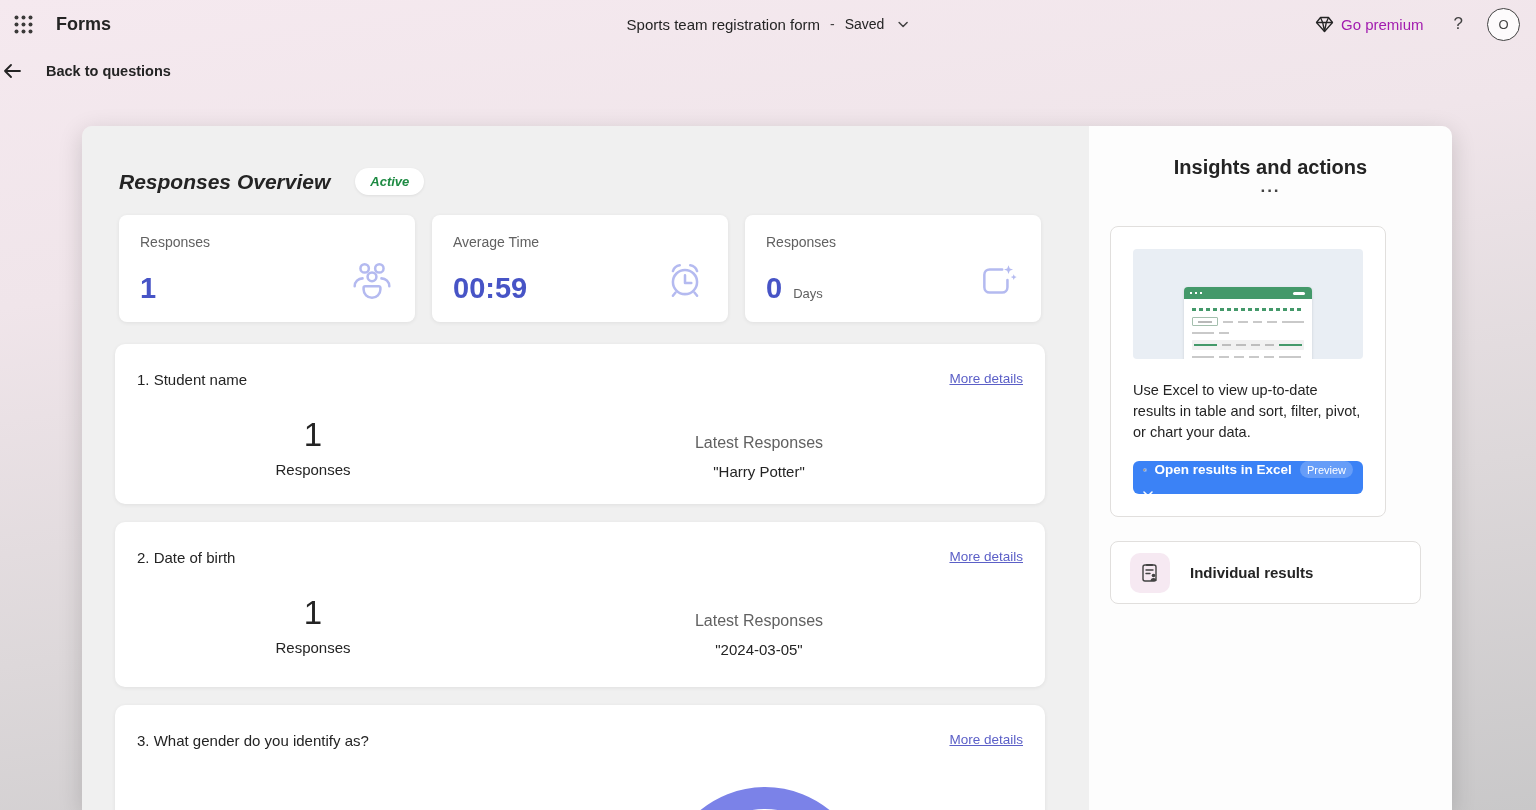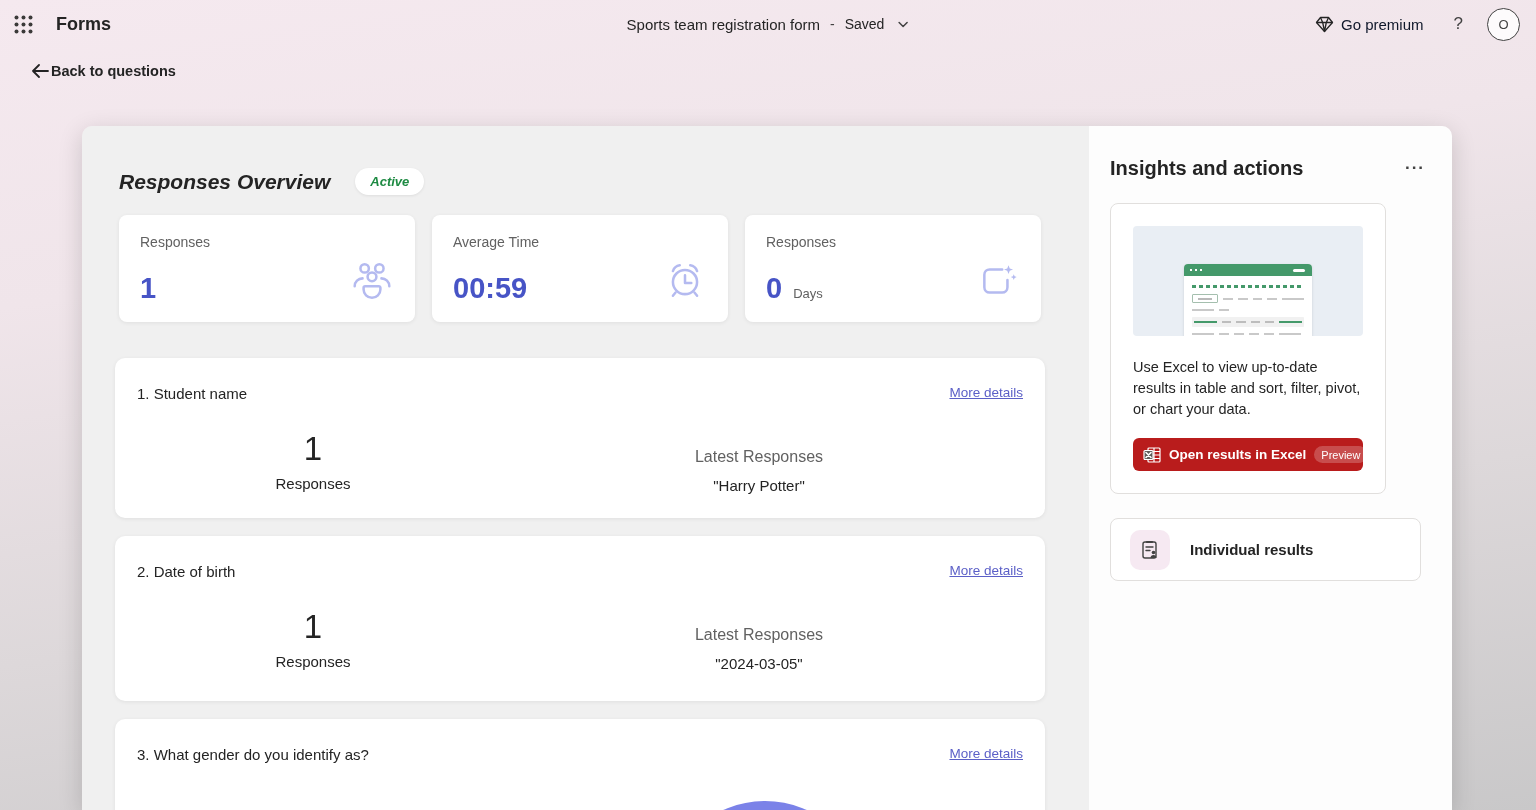--- a/index.html
+++ b/index.html
@@ -13,75 +13,75 @@
   
   .topbar { position:absolute; top:0; left:0; right:0; height:48px; display:flex; align-items:center; }
   .waffle-btn { width:38px; height:38px; margin-left:4px; display:flex; align-items:center; justify-content:center; cursor:pointer; background:none; border:none; }
   .app-name { font-size:18px; font-weight:700; margin-left:14px; }
   .title-group { position:absolute; left:50%; transform:translateX(-50%); display:flex; align-items:center; gap:10px; white-space:nowrap; }
   .form-title { font-size:15px; }
   .title-sep { font-size:14px; color:#424242; }
   .save-status { font-size:14px; color:#242424; }
   .chev { display:inline-flex; margin-left:2px; }
   .topbar-right { position:absolute; right:10px; display:flex; align-items:center; gap:14px; }
-  .premium { display:flex; align-items:flex-start; gap:7px; font-size:15px; color:#0f172a; cursor:pointer; padding:4px 6px; }
+  .premium { display:flex; align-items:flex-start; gap:7px; font-size:15px; color:#a21caf; cursor:pointer; padding:4px 6px; }
   .help-btn { font-size:17px; color:#424242; background:none; border:none; cursor:pointer; padding:4px 10px; font-family:inherit; }
   .avatar { width:33px; height:33px; border-radius:50%; border:1.6px solid #424242; background:#fdfbfc; display:flex; align-items:center; justify-content:center; font-size:13px; color:#424242; cursor:pointer; margin-right:6px; }
   
-  .back-row { position:absolute; top:63px; left:32px; display:flex; align-items:center; gap:2px; cursor:pointer; }
+  .back-row { position:absolute; top:63px; left:4px; display:flex; align-items:center; gap:25px; cursor:pointer; }
   .back-row span.lbl { font-size:14.5px; font-weight:700; }
   
   .main { position:absolute; left:82px; top:126px; width:1370px; bottom:0; display:flex; border-radius:10px 10px 0 0; overflow:hidden; box-shadow:0 6px 24px rgba(0,0,0,.16); }
   .left-panel { width:1007px; background:#f0f0f0; padding:26px 0 0 33px; position:relative; }
   .overview-header { display:flex; align-items:center; gap:25px; margin:16px 0 20px 4px;font-style:italic; }
   .overview-title { font-size:21px; font-weight:700; }
   .active-badge { background:#fff; color:#1d8a42; font-size:13px; font-weight:700; padding:6px 15px; border-radius:15px; box-shadow:0 1px 3px rgba(0,0,0,.08); }
   .stats-row { display:flex; gap:17px; margin-left:4px; }
   .stat-card { width:296px; height:107px; background:#fff; border-radius:8px; box-shadow:0 1px 4px rgba(0,0,0,.07); position:relative; }
   .stat-label { position:absolute; top:19px; left:21px; font-size:14px; color:#616161; }
   .stat-value { position:absolute; bottom:17px; left:21px; font-size:29px; font-weight:700; color:#4754c6; display:flex; align-items:baseline; gap:11px; }
   .stat-unit { font-size:13px; font-weight:400; color:#616161; }
   .stat-icon { position:absolute; right:22px; bottom:20px; width:42px; height:42px; color:#b4baf0; }
-  .q-card { width:930px; background:#fff; border-radius:10px; box-shadow:0 1px 4px rgba(0,0,0,.07); margin-top:36px; position:relative; margin-left:0; }
+  .q-card { width:930px; background:#fff; border-radius:10px; box-shadow:0 1px 4px rgba(0,0,0,.07); margin-top:22px; position:relative; margin-left:0; }
   .q-card.h1 { height:160px; }
   .q-card.h2 { height:165px; margin-top:18px; }
   .q-card.h3 { height:310px; margin-top:18px; overflow:hidden; }
   .q-title { position:absolute; top:27px; left:22px; font-size:15px; }
   .more-details { position:absolute; top:27px; right:22px; font-size:13.5px; color:#5b5fc7; text-decoration:underline; cursor:pointer; }
   .q-count { position:absolute; top:72px; left:0; width:396px; text-align:center; }
   .q-count .num { font-size:33px; font-weight:500; }
   .q-count .lbl { font-size:15px; margin-top:7px; }
   .q-latest { position:absolute; top:90px; left:444px; width:400px; text-align:center; }
   .q-latest .lbl { font-size:16px; color:#616161; }
   .q-latest .val { font-size:15px; margin-top:11px; }
   .donut { position:absolute; left:548px; top:82px; width:204px; height:204px; border:22px solid #7b82e8; border-radius:50%; }
   
   .sidebar { width:363px; background:#fdfdfd; padding:24px 21px 0 21px; position:relative; }
-  .sidebar-header { display:flex; align-items:center; justify-content:space-between; margin:6px 0 0 0; }
+  .sidebar-header { display:flex; align-items:center; justify-content:space-between; margin:6px 0 0 0;flex-direction:column; }
   .sidebar-title { font-size:20px; font-weight:700; }
   .more-btn { font-size:17px; font-weight:700; color:#424242; letter-spacing:1px; background:none; border:none; cursor:pointer; padding:2px 6px; font-family:inherit; }
   .excel-card { margin-top:23px; width:276px; background:#fff; border:1px solid #e1dfdd; border-radius:8px; padding:22px; }
   .illus { height:110px; background:#e9eef4; border-radius:4px; position:relative; overflow:hidden; margin-bottom:21px; }
   .mini-win { position:absolute; left:50%; transform:translateX(-50%); top:38px; width:128px; height:74px; background:#fff; border-radius:4px 4px 0 0; box-shadow:0 1px 3px rgba(0,0,0,.12); }
   .mini-bar { height:12px; background:#44996a; border-radius:4px 4px 0 0; position:relative; }
   .mini-bar .dots { position:absolute; left:6px; top:5px; width:14px; height:2px;
     background:repeating-linear-gradient(90deg,#fff 0 2px,transparent 2px 5px); }
   .mini-bar .dash { position:absolute; right:7px; top:4.5px; width:12px; height:3px; background:#fff; border-radius:2px; }
   .mini-body { padding:9px 8px 0 8px; }
   .mrow { height:3px; margin-bottom:6px; background:repeating-linear-gradient(90deg,#44996a 0 4px,transparent 4px 7px); }
   .mrow2 { display:flex; gap:5px; align-items:center; margin-bottom:6px; }
   .mcell { width:26px; height:9px; border:1px solid #a4bfae; border-radius:1px; display:flex; align-items:center; justify-content:center; }
   .mcell i { display:block; width:14px; height:2px; background:#b9b9b9; }
   .mdash { width:10px; height:2px; background:#c9c9c9; }
   .mdash.w { width:22px; }
   .mband { height:10px; background:#f1f1f1; border-radius:1px; display:flex; align-items:center; gap:5px; padding:0 2px; margin-bottom:6px; }
   .gdash { width:24px; height:2.5px; background:#44996a; }
   .mband .mdash { background:#bdbdbd; }
   .excel-desc { font-size:14.5px; line-height:21px; color:#242424; margin-bottom:18px; }
-  .excel-btn { display:flex; align-items:stretch; height:33px; background:#b91c1c; border-radius:6px; color:#fff; overflow:hidden; cursor:pointer; }
+  .excel-btn { display:flex; align-items:stretch; height:33px; background:#3b82f6; border-radius:6px; color:#fff; overflow:hidden; cursor:pointer;flex-direction:column; }
   .excel-btn .main-part { flex:1; display:flex; align-items:center; gap:8px; padding:0 10px; }
   .excel-btn .label { font-size:13.5px; font-weight:700; white-space:nowrap; }
   .preview-badge { background:rgba(255,255,255,.22); color:#fff; font-size:11px; padding:2.5px 7px; border-radius:9px; }
   .btn-divider { width:1px; background:rgba(255,255,255,.38); margin:5px 0; }
   .chev-part { width:30px; display:flex; align-items:center; justify-content:center; }
   .individual-card { margin-top:24px; width:311px; height:63px; background:#fff; border:1px solid #e1dfdd; border-radius:8px; display:flex; align-items:center; gap:20px; padding:0 19px; cursor:pointer; }
   .ind-icon-box { width:40px; height:40px; background:#f6e9f2; border-radius:10px; display:flex; align-items:center; justify-content:center; flex:none; }
   .ind-label { font-size:15px; font-weight:700; }
 </style>
 </head>

